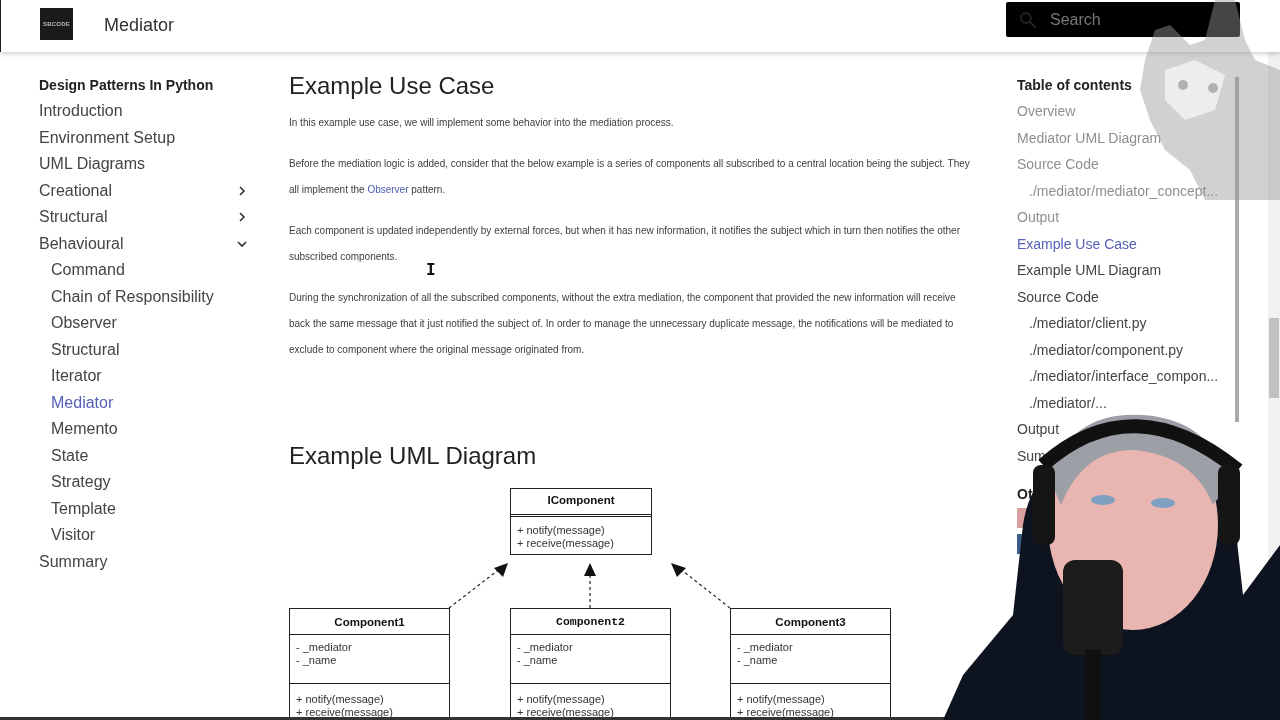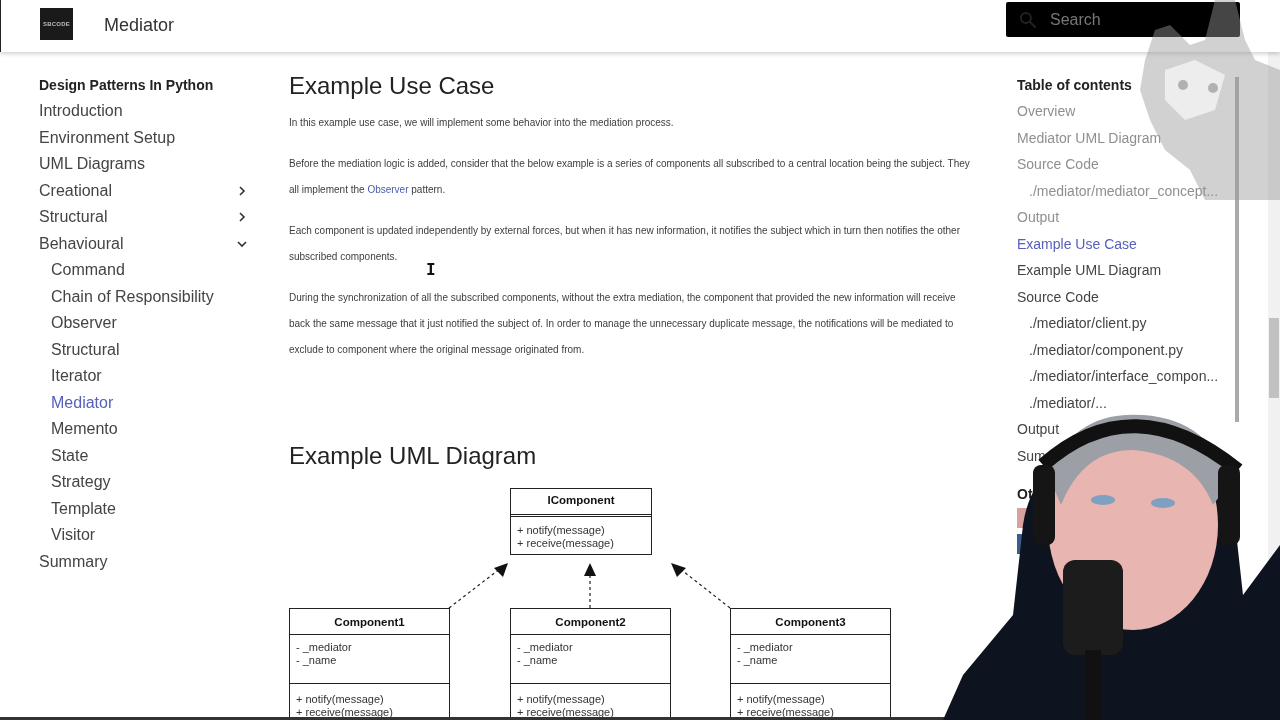--- a/index.html
+++ b/index.html
@@ -148,21 +148,21 @@
       <div>- _mediator</div>
       <div>- _name</div>
     </div>
     <div class="uml-sec" style="padding-top:9px;">
       <div>+ notify(message)</div>
       <div>+ receive(message)</div>
     </div>
   </div>
 
   <div class="uml-box" style="left:221px; top:120px; width:161px;">
-    <div class="uml-title" style="height:26px; line-height:26px;">Component2</div>
+    <div class="uml-title" style="height:26px; line-height:26px;font-family:Liberation Mono, monospace;">Component2</div>
     <div class="uml-sec" style="height:49px; padding-top:6px;">
       <div>- _mediator</div>
       <div>- _name</div>
     </div>
     <div class="uml-sec" style="padding-top:9px;">
       <div>+ notify(message)</div>
       <div>+ receive(message)</div>
     </div>
   </div>
 

